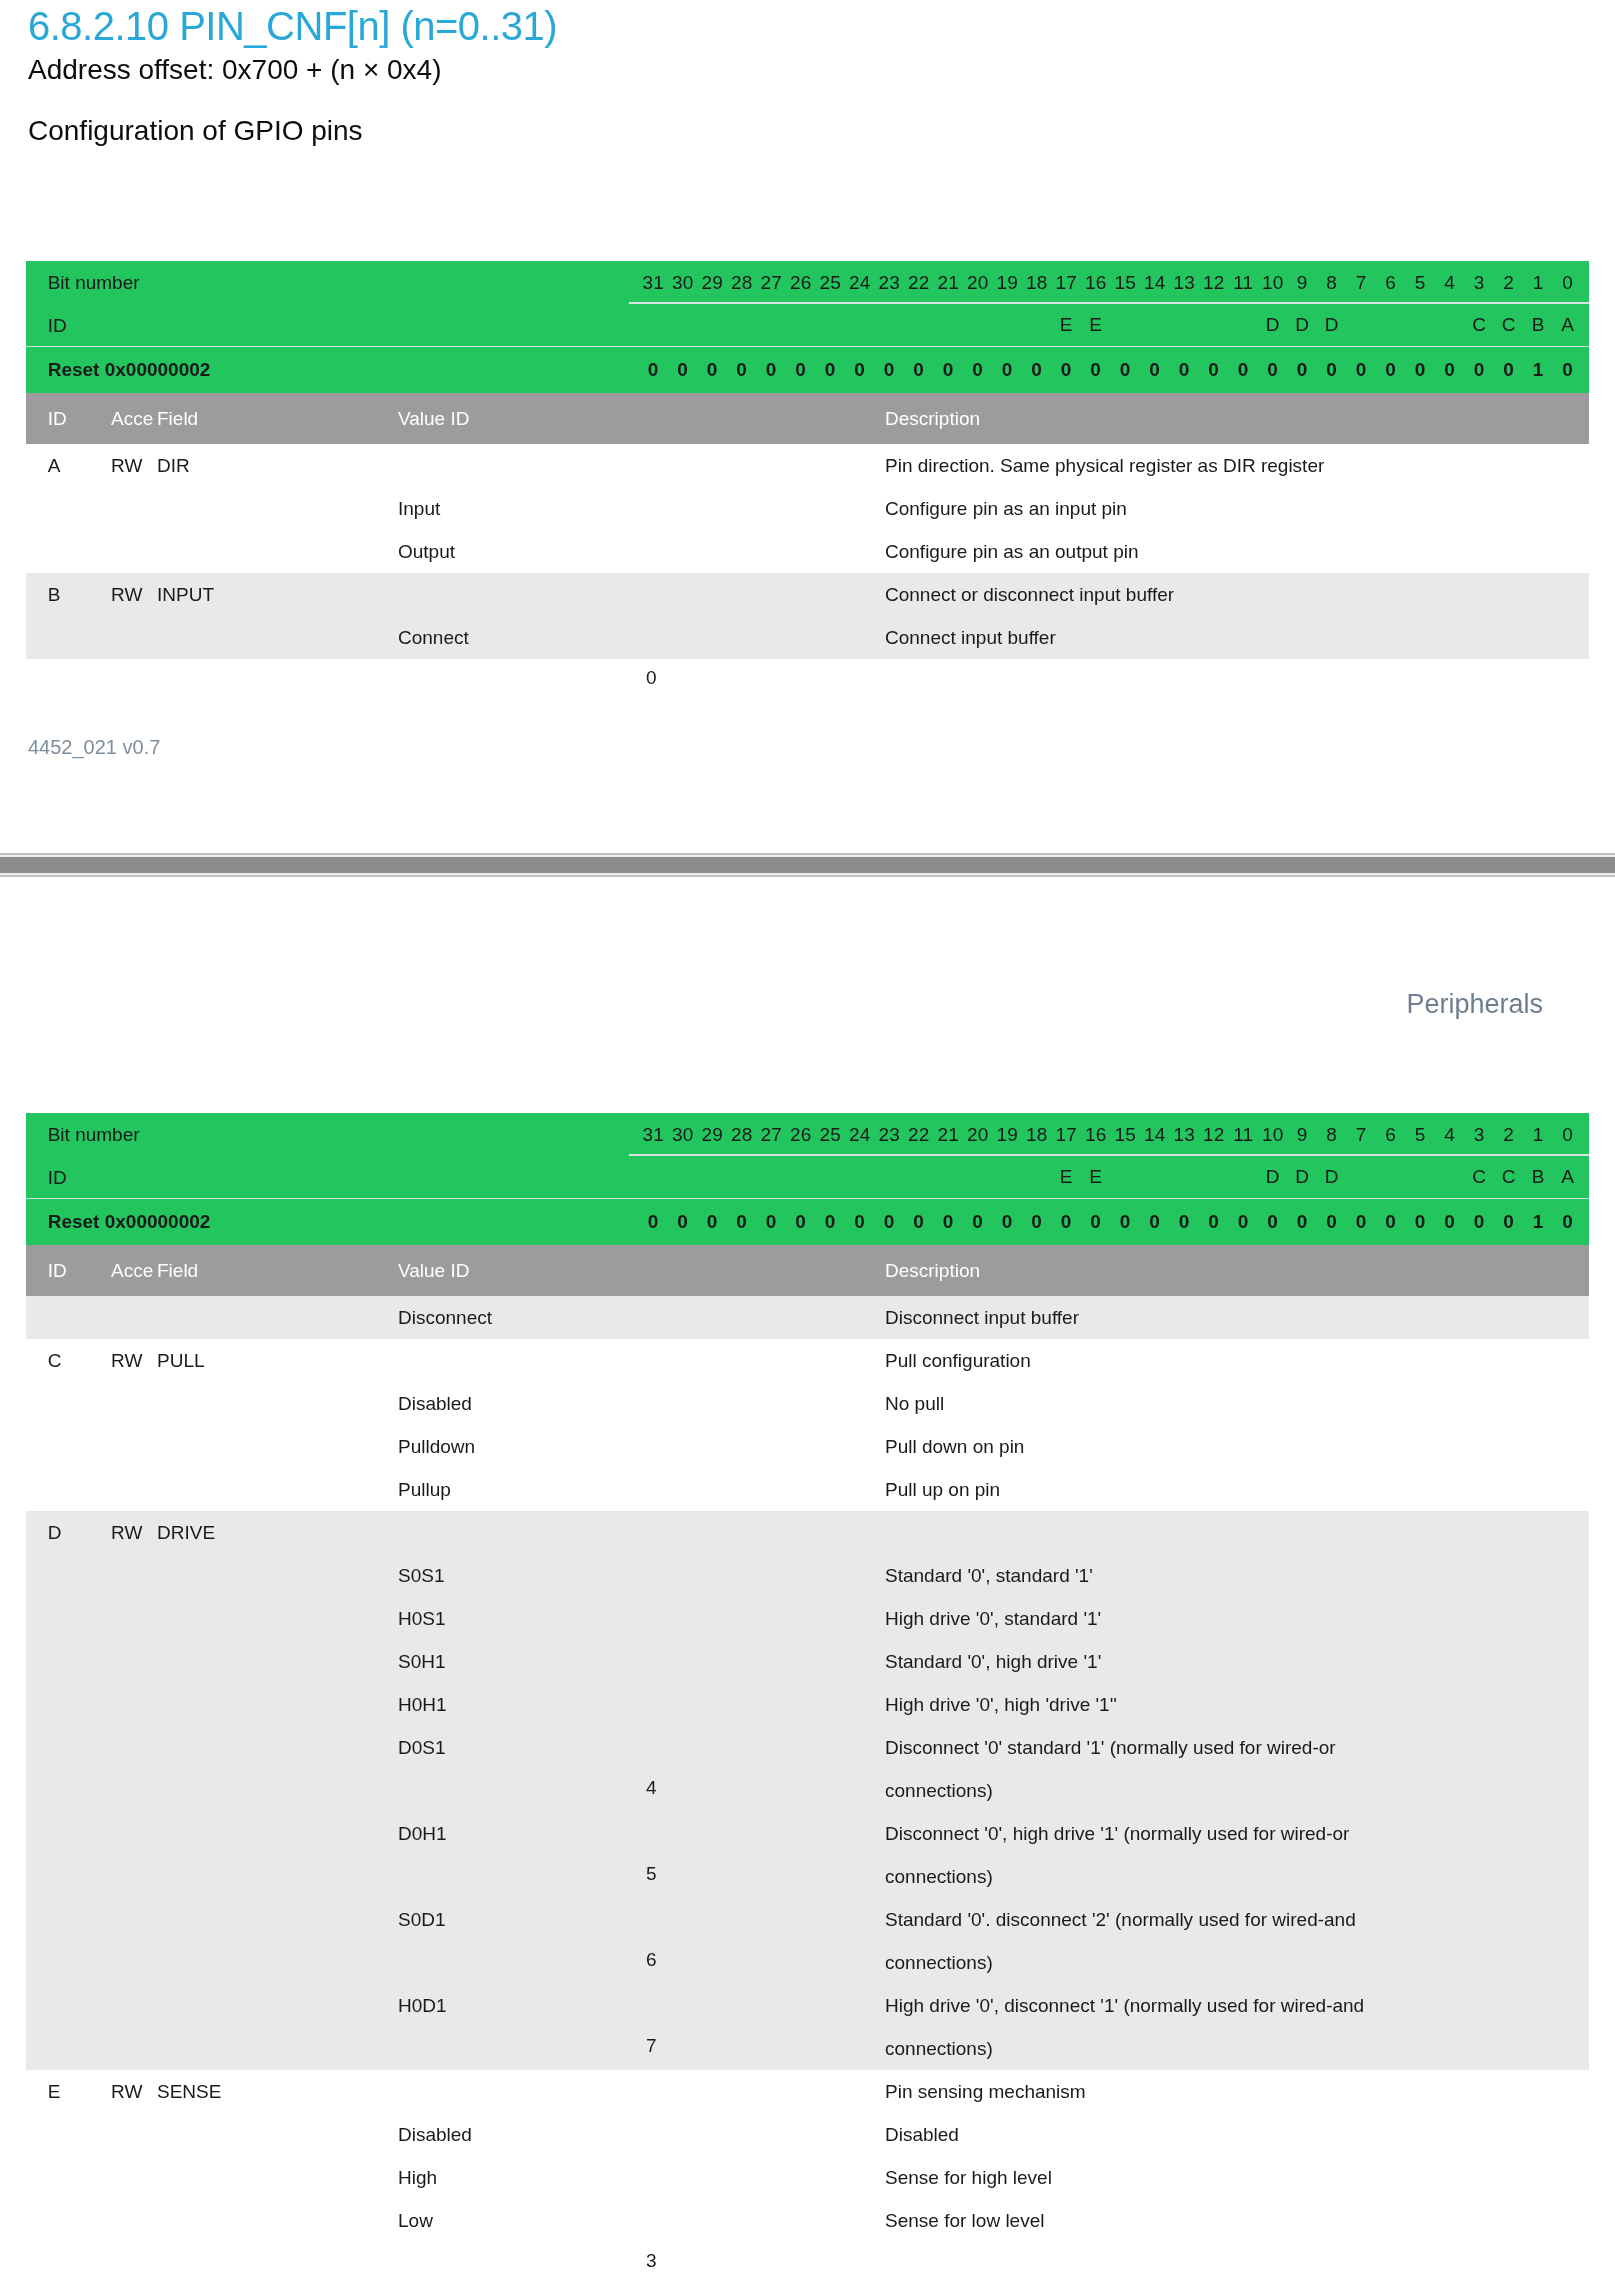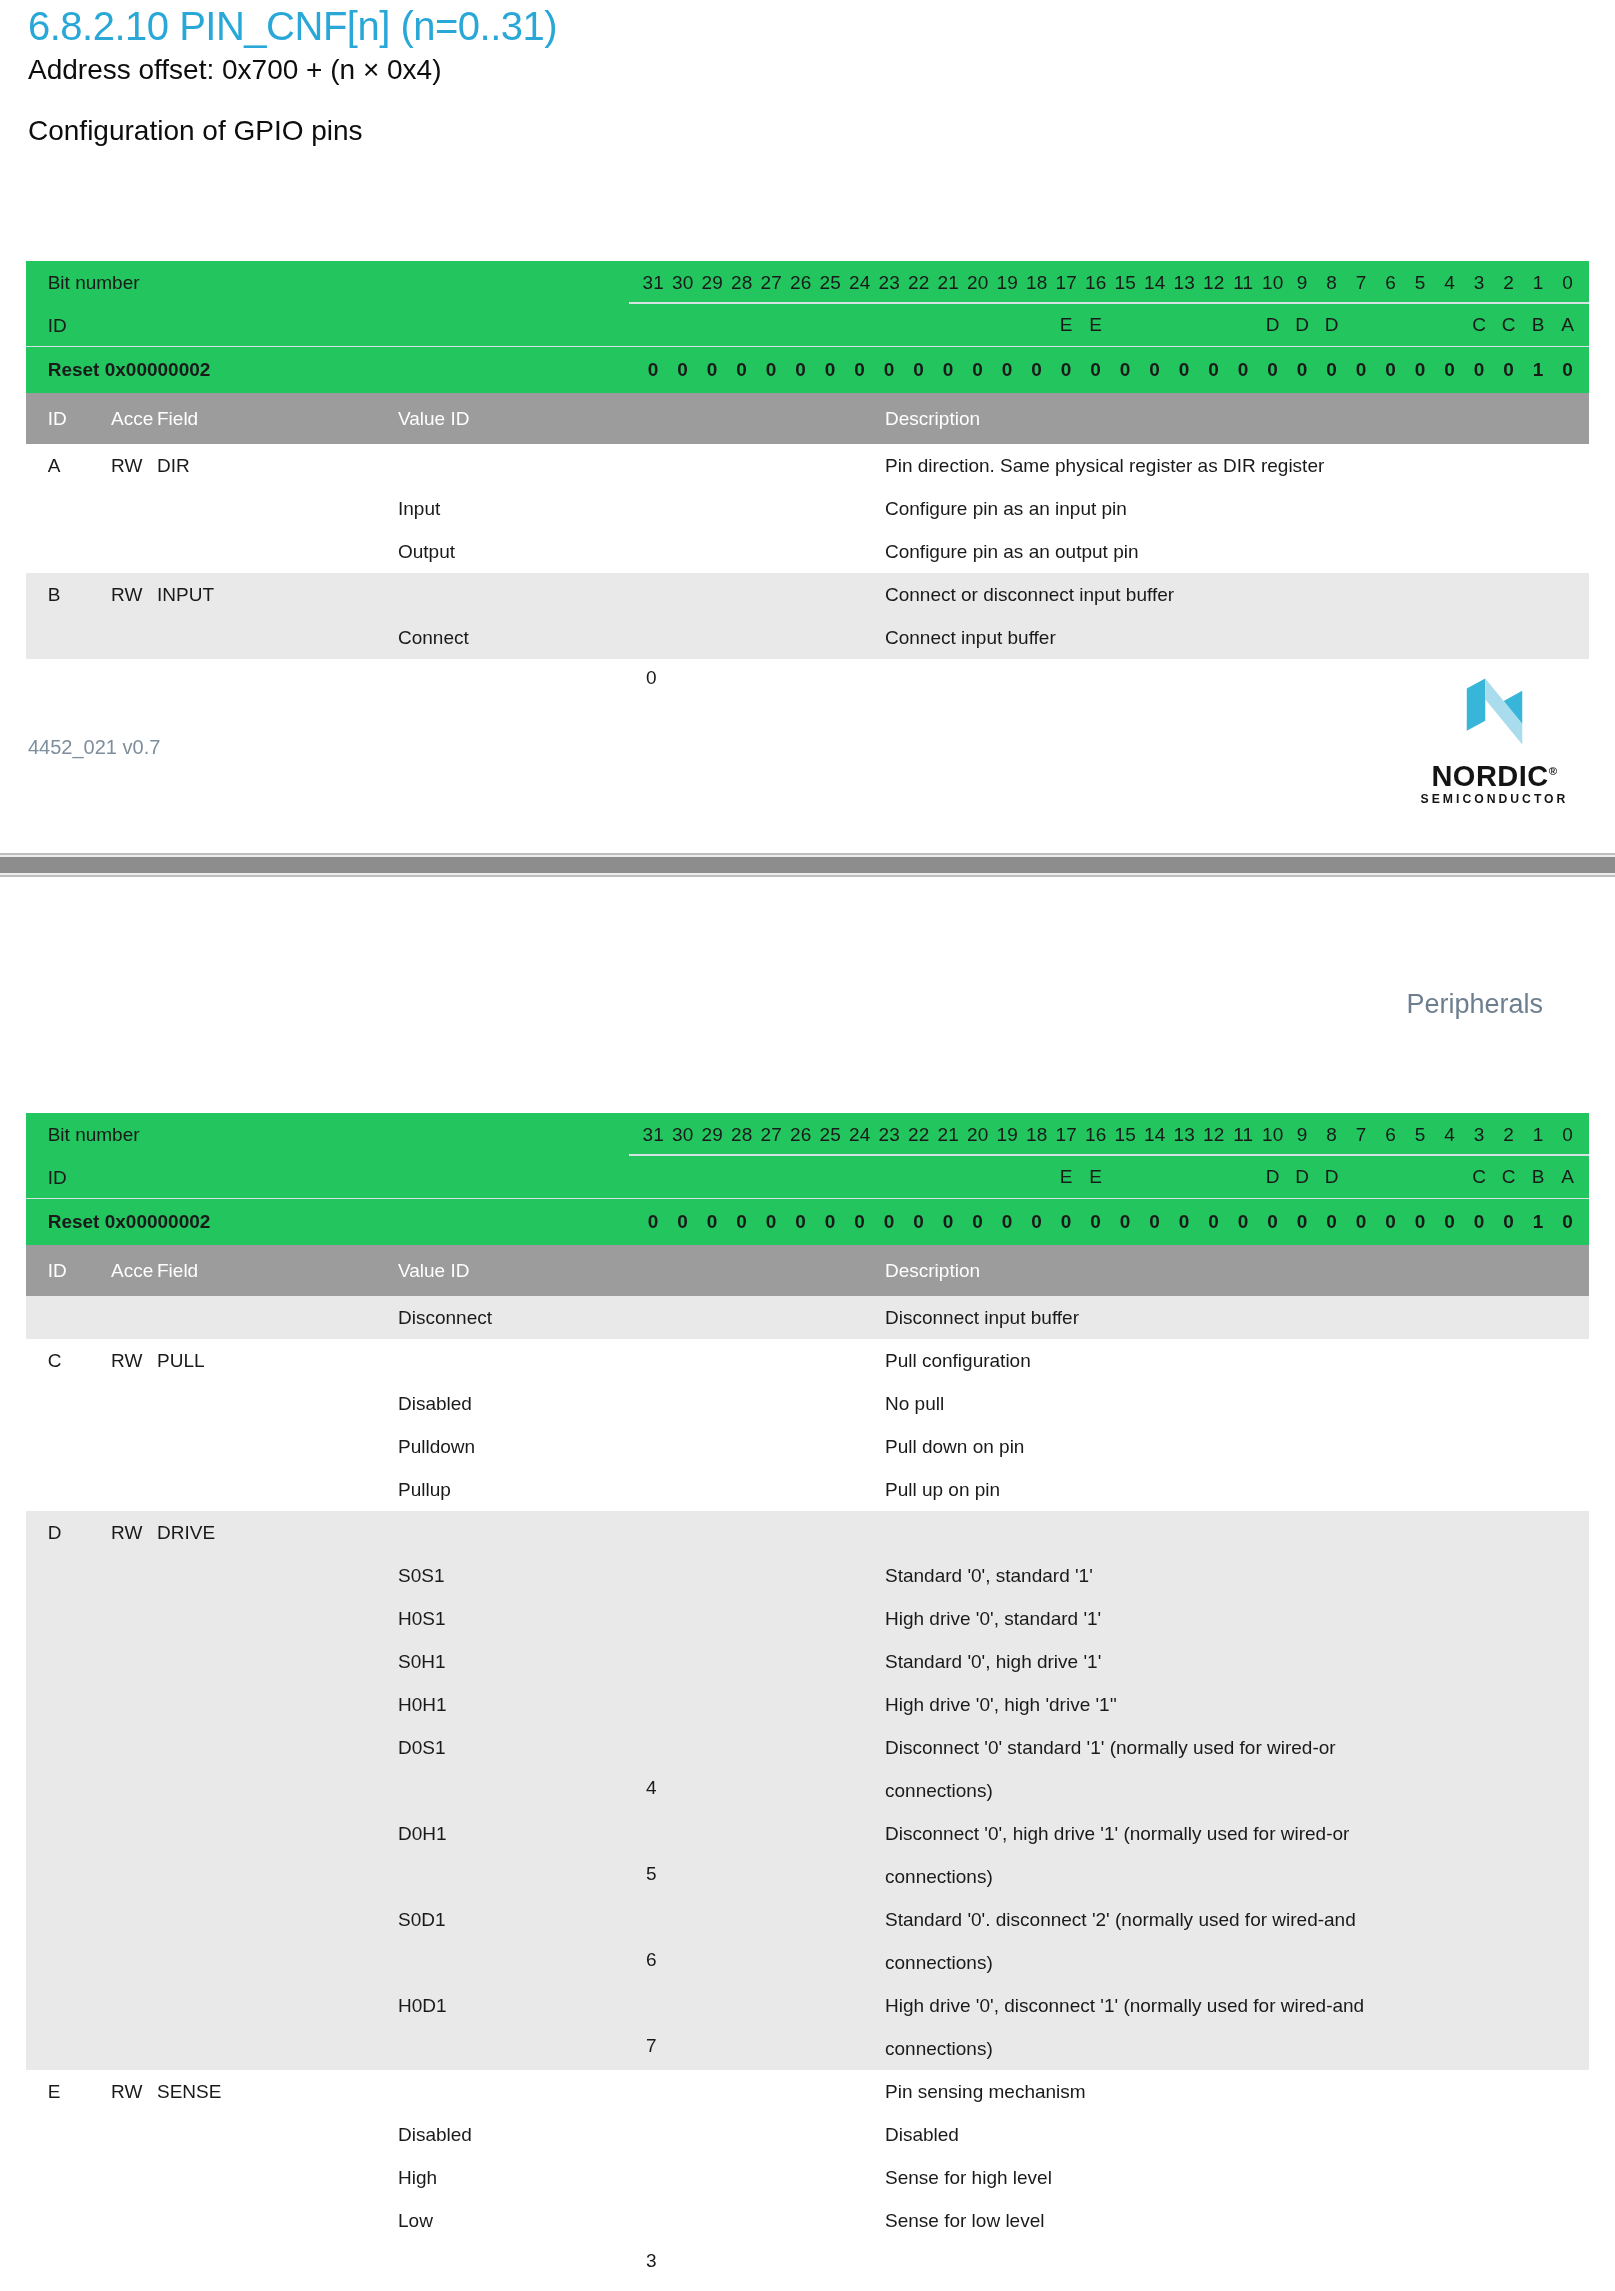--- a/index.html
+++ b/index.html
@@ -232,29 +232,20 @@
           <span class="cell c-access"></span>
           <span class="cell c-field"></span>
           <span class="cell c-valueid">Connect</span>
           <span class="cell c-value">0</span>
           <div class="cell-desc">Connect input buffer</div>
         </div>
       </div>
   </div>
 
   <div class="footer-docid">4452_021 v0.7</div>
-  <div class="logo">
-    <svg class="logo-mark" width="77" height="77" viewBox="0 0 100 100" aria-hidden="true">
-      <polygon points="14,20 38,7 38,62 14,75" fill="#38b6da"></polygon>
-      <polygon points="38,7 38,34 86,93 86,66" fill="#a9dcec"></polygon>
-      <polygon points="62,36.5 86,23 86,66" fill="#38b6da"></polygon>
-    </svg>
-    <div class="logo-brand"><span>NORDIC</span><sup>®</sup></div>
-    <div class="logo-sub">SEMICONDUCTOR</div>
-  </div>
 
   <div class="page-separator">
     <div class="sep-thin"></div>
     <div class="sep-gap"></div>
     <div class="sep-bar"></div>
     <div class="sep-gap"></div>
     <div class="sep-thin"></div>
   </div>
 
   <div class="running-header">Peripherals</div>

